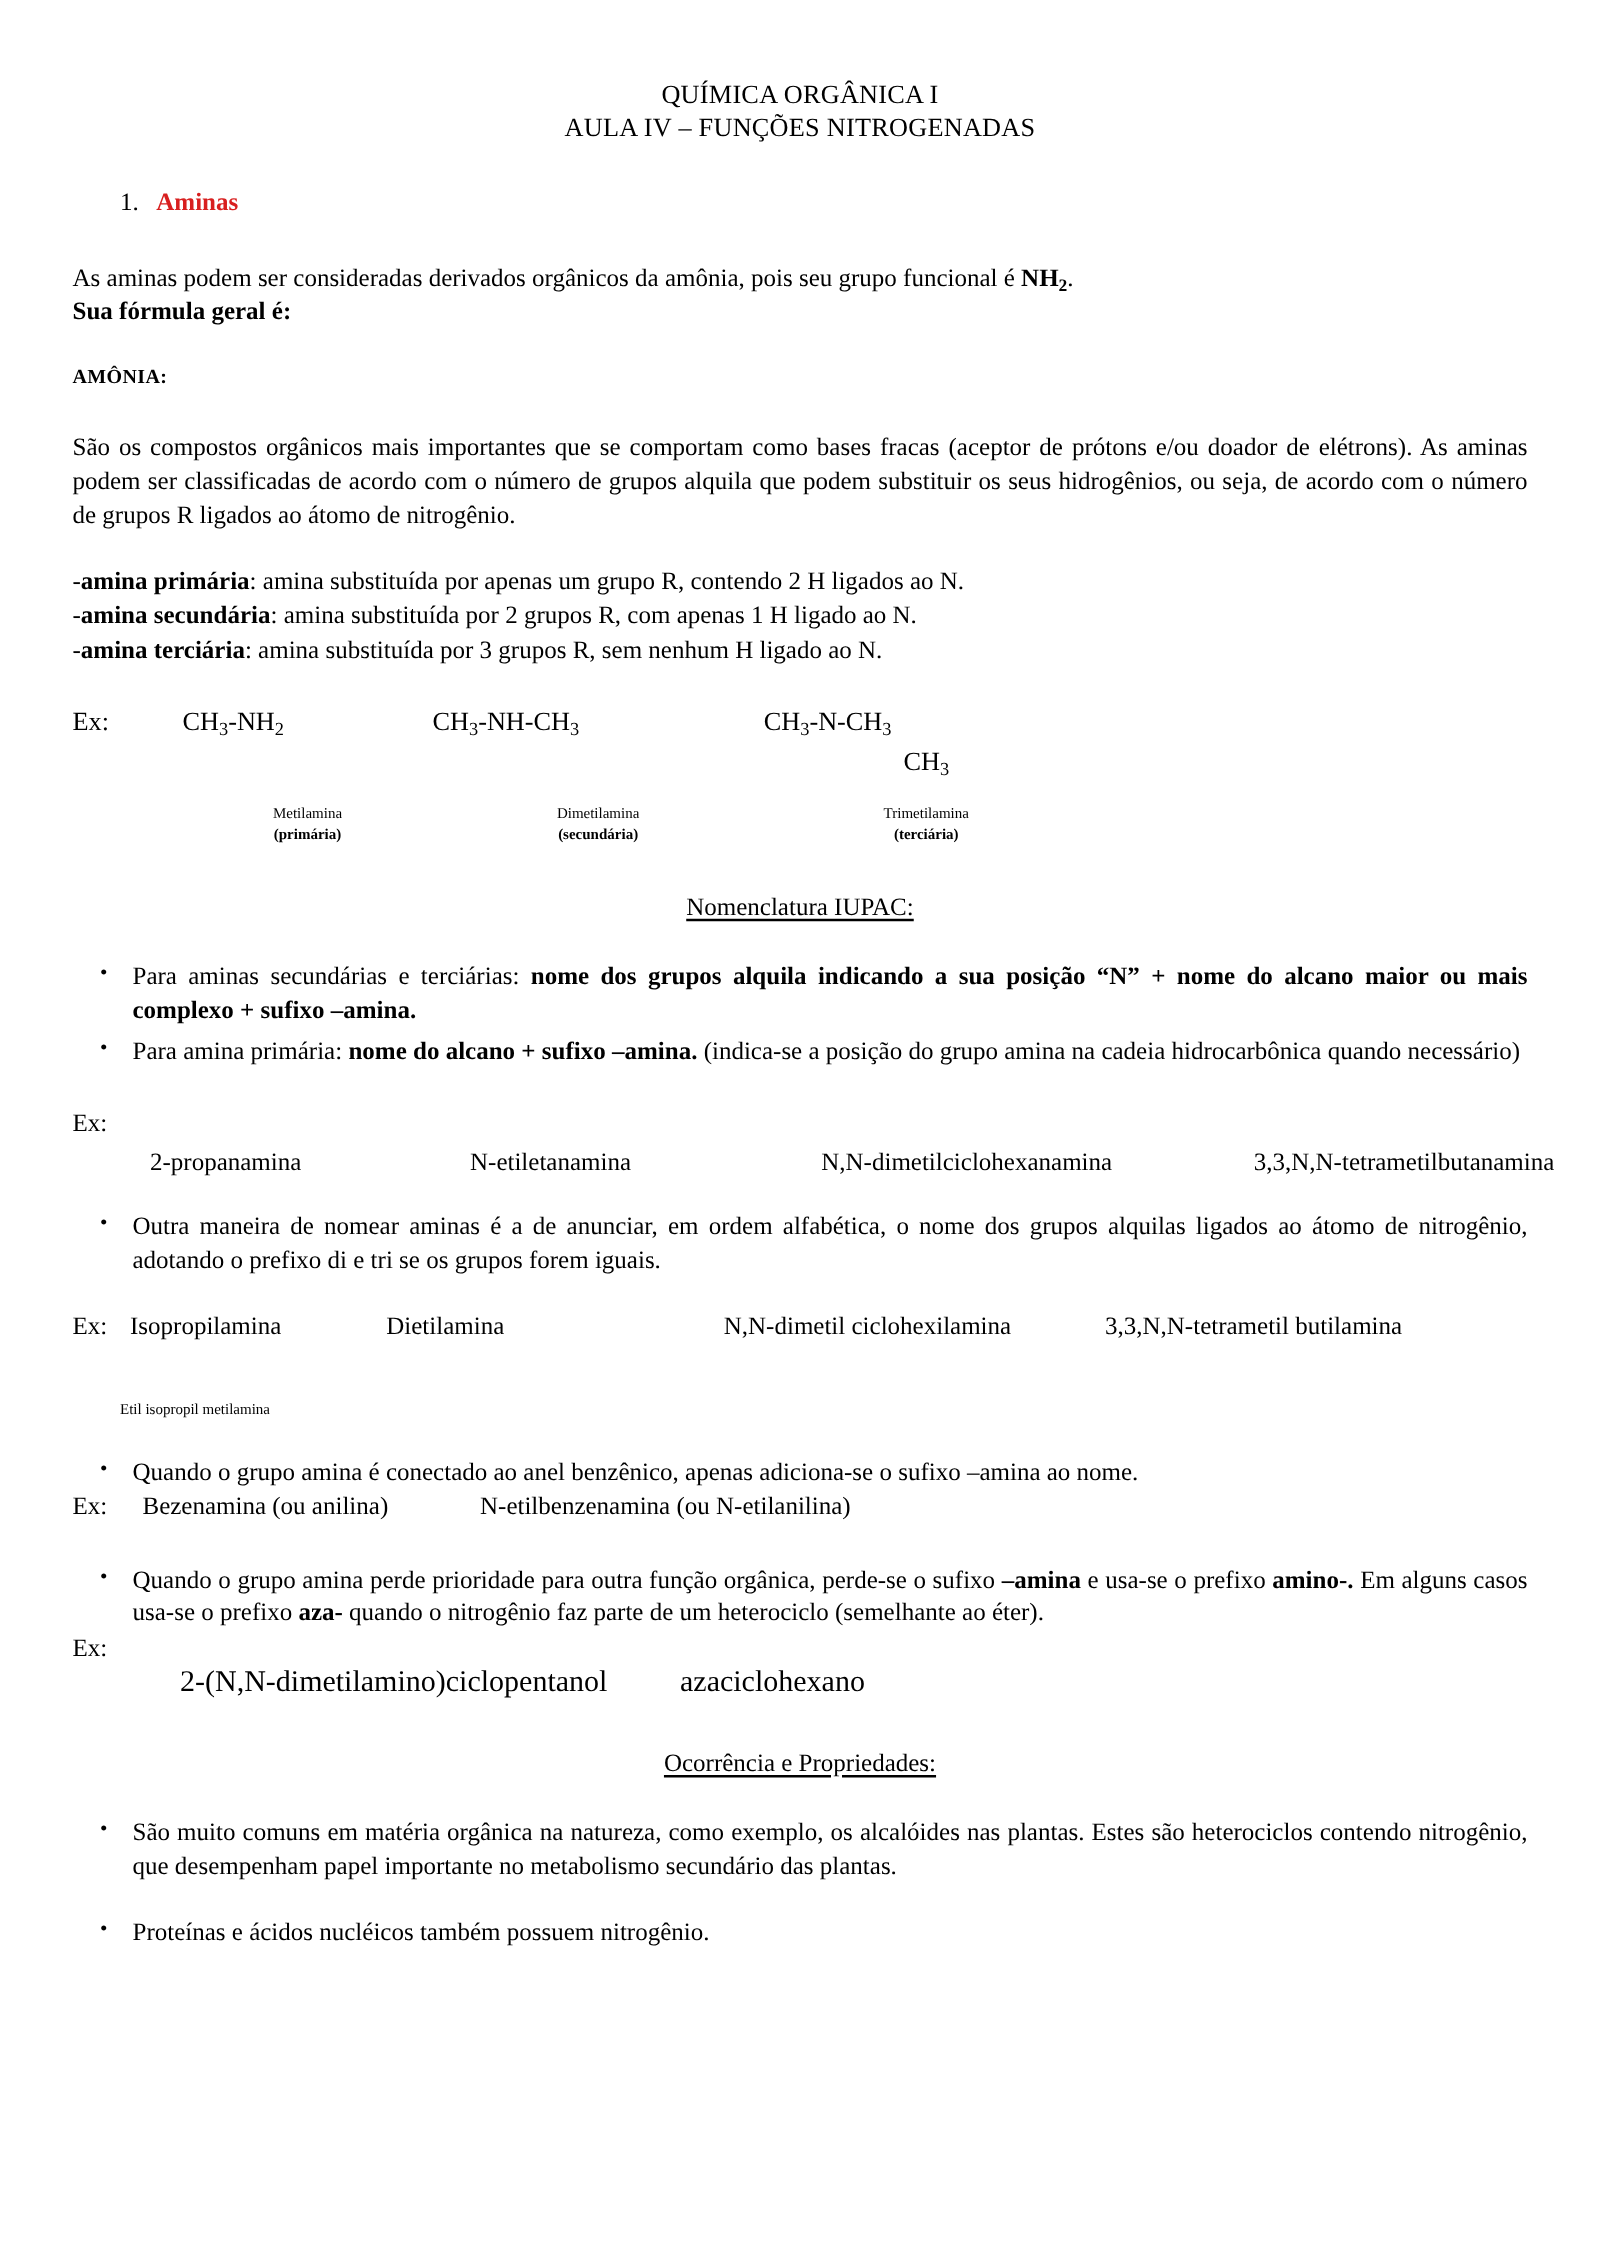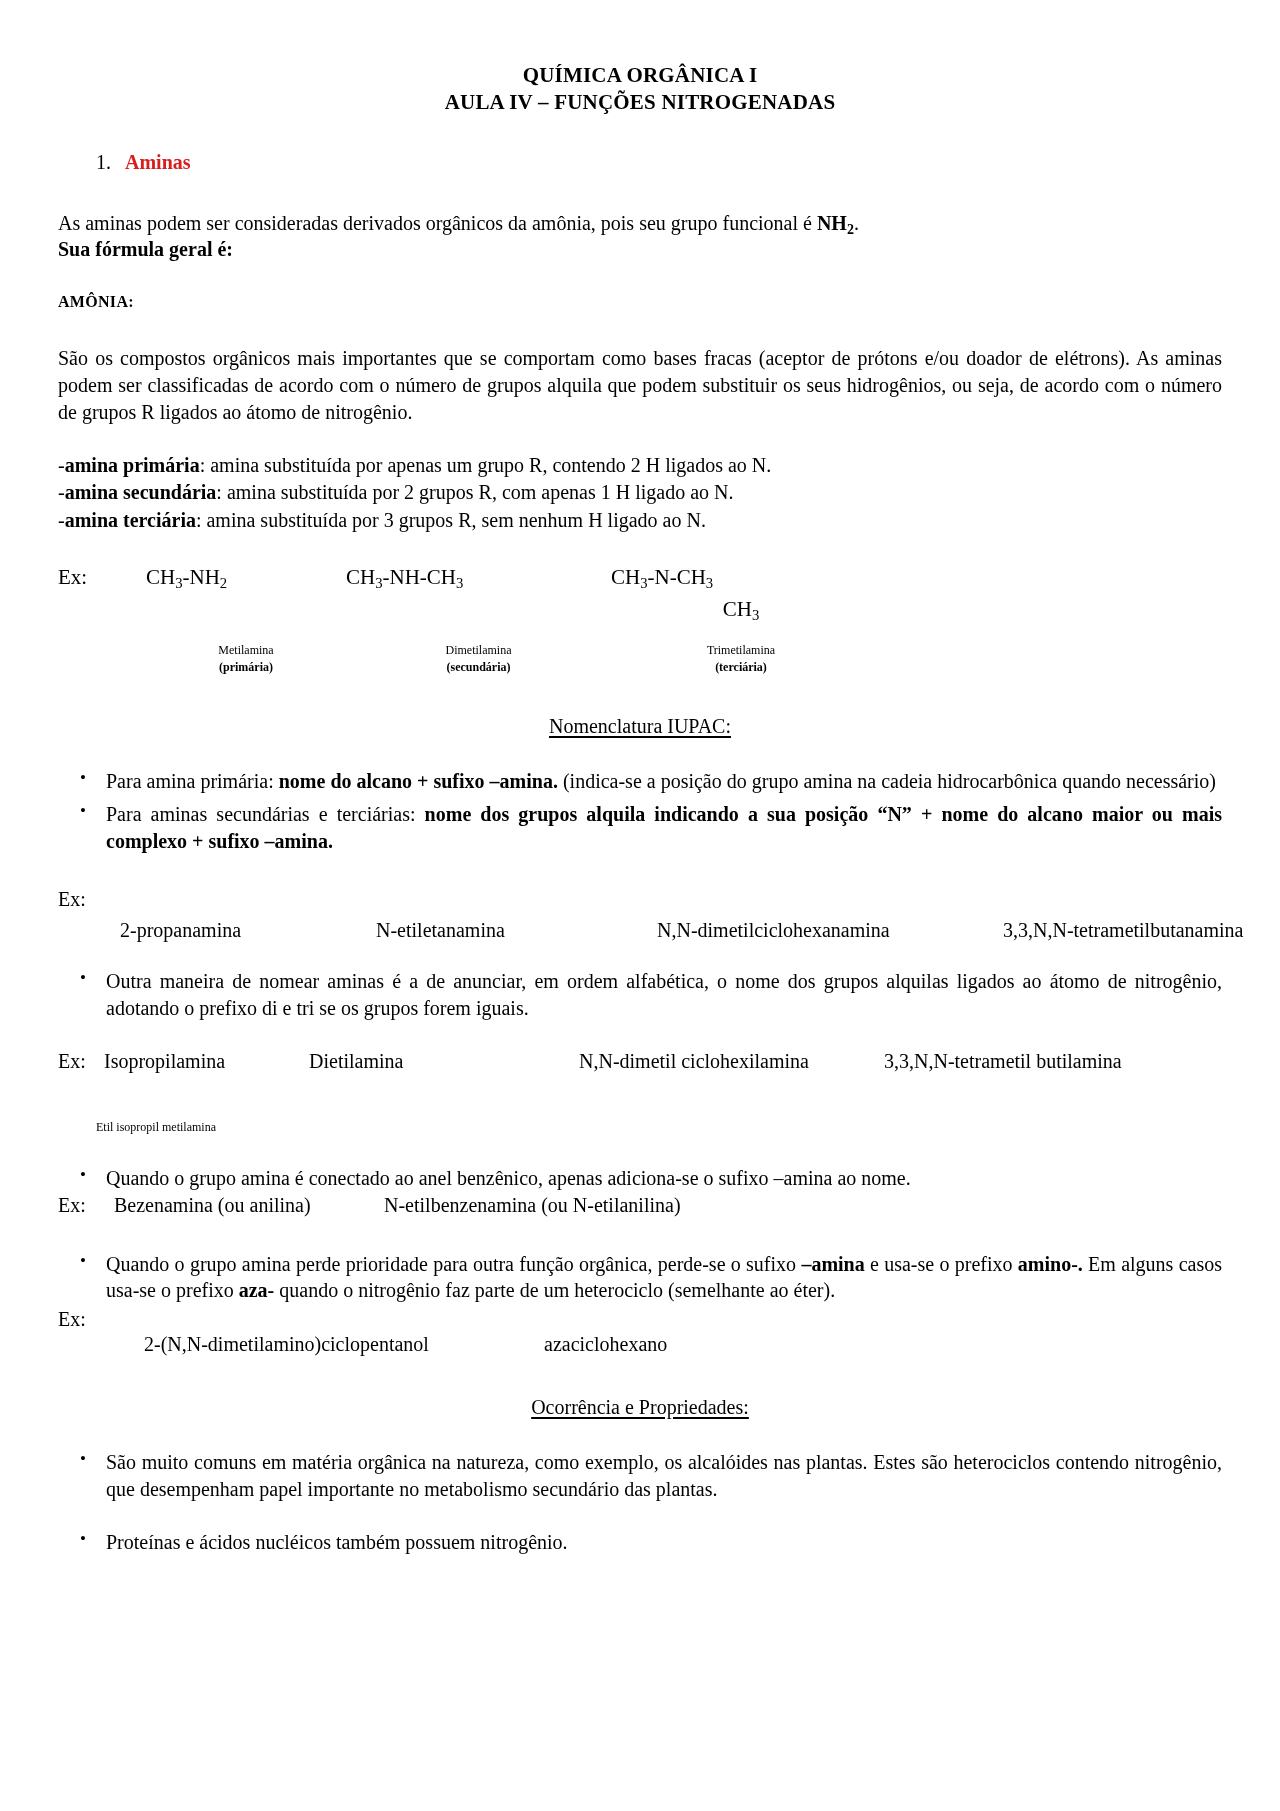--- a/index.html
+++ b/index.html
@@ -18,21 +18,21 @@
   .page {
     position: relative;
     width: 1280px;
     min-height: 1811px;
     box-sizing: border-box;
     padding: 62px 58px 40px 58px;
     background: #ffffff;
   }
   .title-block {
     text-align: center;
-    font-weight: bold;
+    font-weight: normal;
     font-size: 21px;
     line-height: 1.30;
     letter-spacing: 0.2px;
   }
   .title-line { display: block; }
 
   .numbered-heading {
     margin-top: 34px;
     margin-left: 38px;
     font-size: 20px;
@@ -178,21 +178,21 @@
     margin: 0;
   }
   .indent-ex {
     padding-left: 38px;
     font-size: 12px;
     margin: 0;
   }
   .ex-two-col {
     display: flex;
     padding-left: 86px;
-    font-size: 20px;
+    font-size: 24px;
   }
   .ex-two-col .c1 { width: 400px; flex: 0 0 400px; }
 
   .ex-row2 {
     display: flex;
     font-size: 20px;
     align-items: baseline;
   }
   .ex-row2 .lbl { width: 56px; flex: 0 0 56px; }
   .ex-row2 .v1 { width: 270px; flex: 0 0 270px; }
@@ -261,22 +261,22 @@
       <div class="col-b ctr">(secundária)</div>
       <div class="col-c ctr">(terciária)</div>
     </div>
   </div>
 
   <div class="centered-underlined">Nomenclatura IUPAC:</div>
 
   <div class="gap-30"></div>
 
   <ul class="bullets">
+    <li><span>Para aminas secundárias e terciárias: </span><b>nome dos grupos alquila indicando a sua posição “N” + nome do alcano maior ou mais complexo + sufixo –amina.</b><span></span></li>
     <li><span>Para amina primária: </span><b>nome do alcano + sufixo –amina.</b><span> (indica-se a posição do grupo amina na cadeia hidrocarbônica quando necessário)</span></li>
-    <li><span>Para aminas secundárias e terciárias: </span><b>nome dos grupos alquila indicando a sua posição “N” + nome do alcano maior ou mais complexo + sufixo –amina.</b><span></span></li>
   </ul>
 
   <div class="gap-30"></div>
 
   <p class="ex-label-standalone">Ex:</p>
   <div class="ex-names-row">
     <div class="n1">2-propanamina</div>
     <div class="n2">N-etiletanamina</div>
     <div class="n3">N,N-dimetilciclohexanamina</div>
     <div class="n4">3,3,N,N-tetrametilbutanamina</div>

